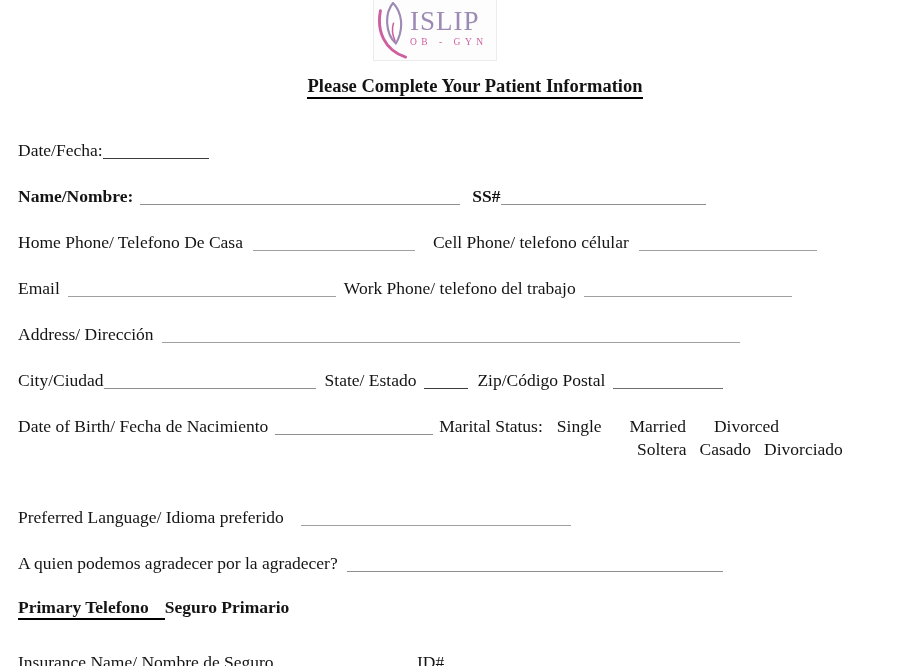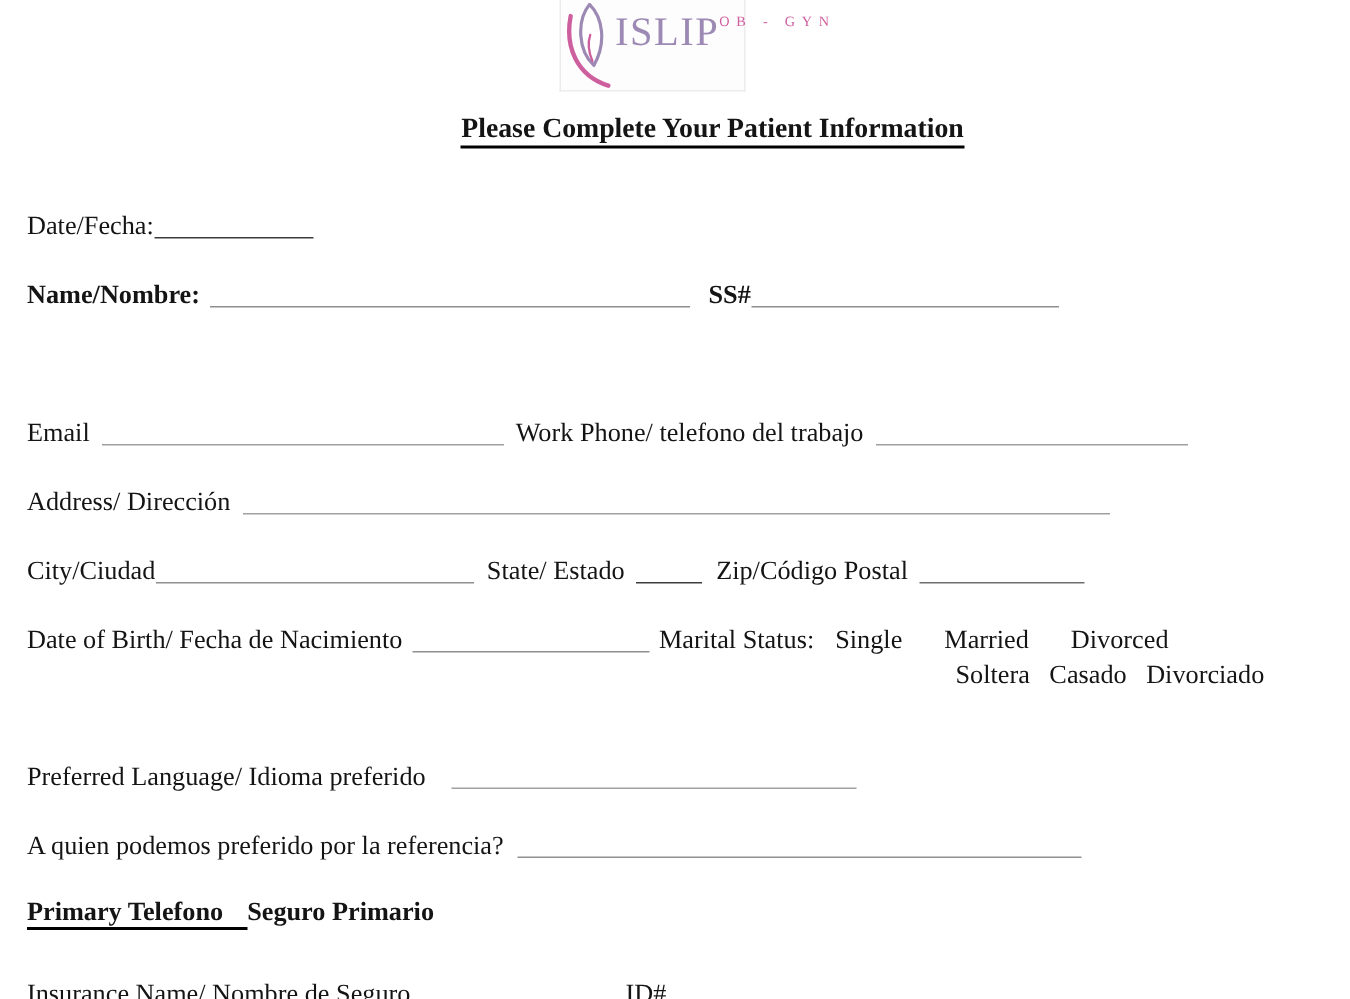--- a/index.html
+++ b/index.html
@@ -8,21 +8,21 @@
     font-family:"Liberation Serif", serif;font-size:17.5px;color:#141414;
     overflow:hidden;
   }
   
   .logo{
     position:absolute;left:373px;top:0;width:124px;height:61px;
     box-sizing:border-box;border:1px solid #ececec;border-top:none;
     background:#fefdfe;display:flex;align-items:flex-start;padding:2px 2px 0 2px;
   }
   .leaf-wrap{width:34px;height:58px;flex:0 0 auto;}
-  .logo-text{display:flex;margin-left:0px;margin-top:6px;}
+  .logo-text{display:flex;flex-direction:column;margin-left:0px;margin-top:6px;}
   .logo-name{font-size:27px;line-height:1;letter-spacing:1px;font-weight:400;}
   .logo-sub{font-size:9.5px;letter-spacing:4.5px;margin-top:2px;white-space:nowrap;}
   
   .title{position:absolute;top:76px;left:0;width:100%;text-align:center;
     font-weight:bold;font-size:18.5px;padding-left:25px;}
   .title .u{border-bottom:2px solid #000;padding-bottom:1px;}
   
   .row{position:absolute;left:18px;white-space:nowrap;line-height:22px;}
   .fill{display:inline-block;height:0;border-bottom:1.6px solid #8f8f8f;
     position:relative;top:3px;}
@@ -59,20 +59,23 @@
   </div>
 
   <div class="row" style="top:139px;">
     <span>Date/Fecha:</span><span class="fill dark" style="width:106px;"></span>
   </div>
 
   <div class="row" style="top:185px;font-weight:bold;">
     <span>Name/Nombre:</span><span class="fill" style="width:320px;margin-left:7px;"></span><span style="margin-left:12px;">SS#</span><span class="fill" style="width:205px;"></span>
   </div>
 
+  <div class="row" style="top:231px;">
+    <span>Home Phone/ Telefono De Casa</span><span class="fill lite" style="width:162px;margin-left:10px;"></span><span style="margin-left:18px;">Cell Phone/ telefono célular</span><span class="fill lite" style="width:178px;margin-left:10px;"></span>
+  </div>
 
   <div class="row" style="top:277px;">
     <span>Email</span><span class="fill lite" style="width:268px;margin-left:8px;"></span><span style="margin-left:8px;">Work Phone/ telefono del trabajo</span><span class="fill lite" style="width:208px;margin-left:8px;"></span>
   </div>
 
   <div class="row" style="top:323px;">
     <span>Address/ Dirección</span><span class="fill lite" style="width:578px;margin-left:8px;"></span>
   </div>
 
   <div class="row" style="top:369px;">
@@ -87,21 +90,21 @@
     <span>Soltera</span><span class="opt" style="margin-left:13px;">Casado</span><span class="opt" style="margin-left:13px;">Divorciado</span>
   </div>
 
 
   <div class="row" style="top:506px;">
     <span>Preferred Language/ Idioma preferido</span><span class="fill lite" style="width:270px;margin-left:17px;"></span>
   </div>
 
 
   <div class="row" style="top:552px;">
-    <span>A quien podemos preferido por la referencia?</span><span class="fill" style="width:376px;margin-left:9px;"></span>
+    <span>A quien podemos agradecer por la agradecer?</span><span class="fill" style="width:376px;margin-left:9px;"></span>
   </div>
 
   <div class="row bold" style="top:596px;">
     <span class="prim-u">Primary Telefono</span><span style="">Seguro Primario</span>
   </div>
 
   <div class="row" style="top:651px;">
     <span>Insurance Name/ Nombre de Seguro</span><span class="abs-id">ID#</span>
   </div>
 

